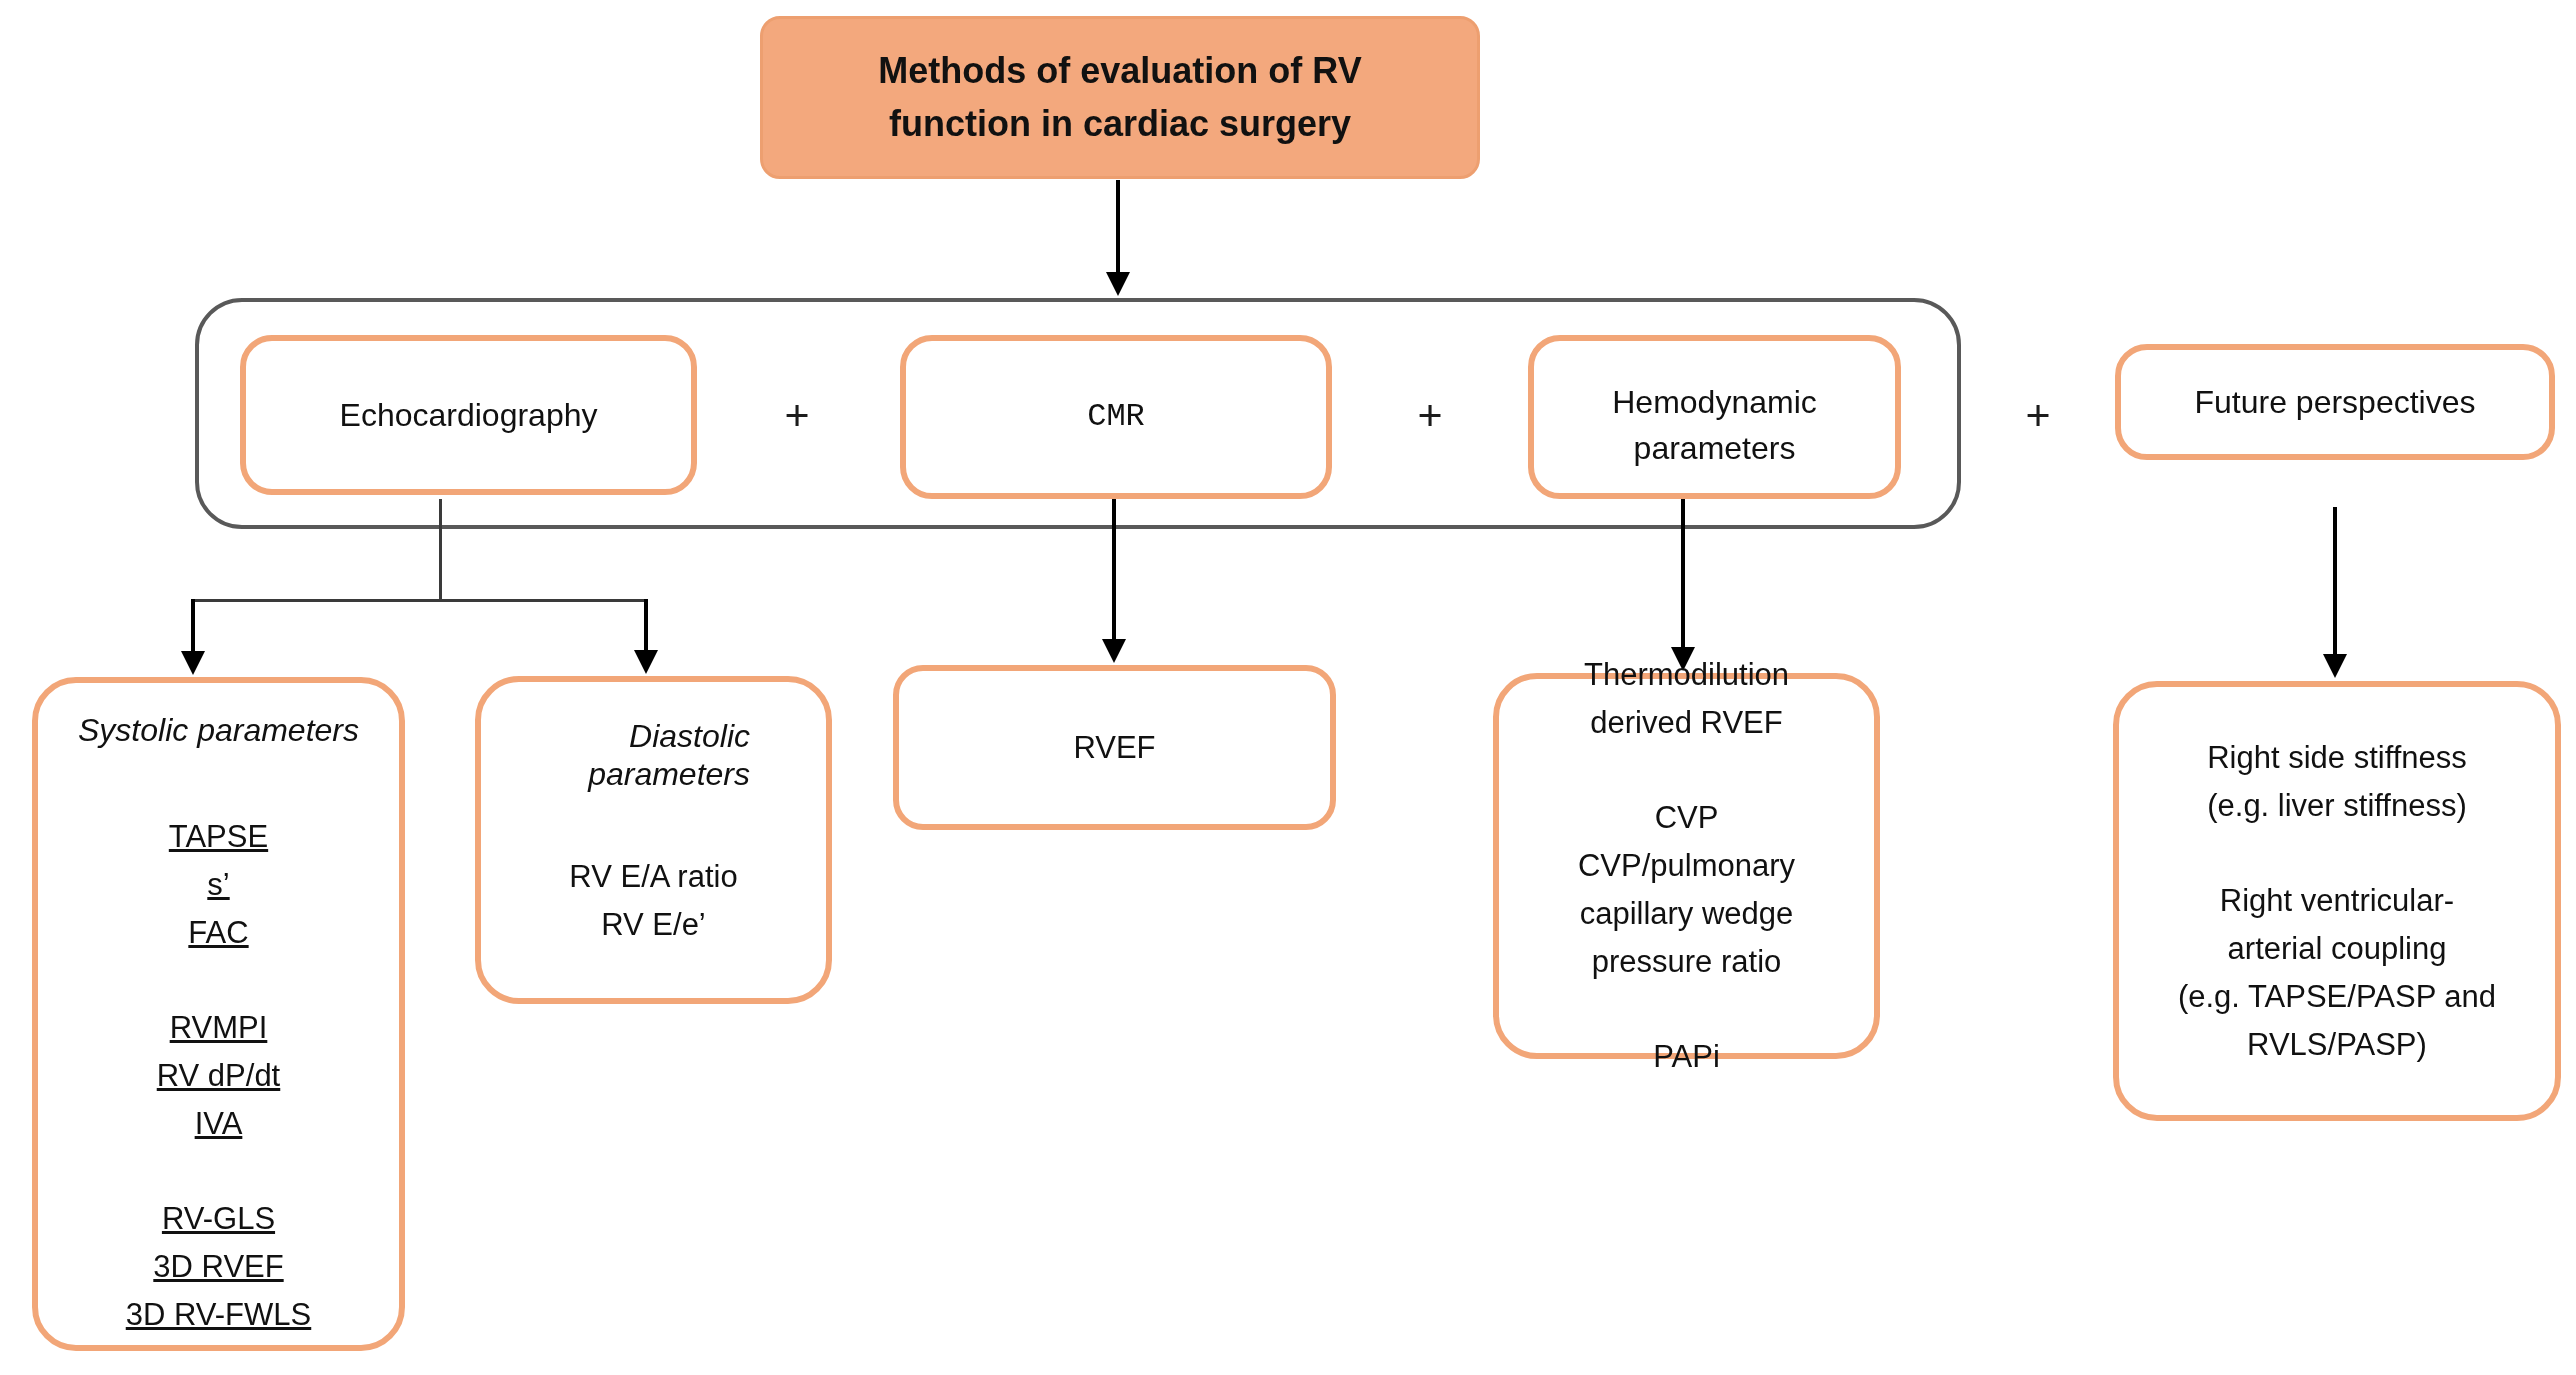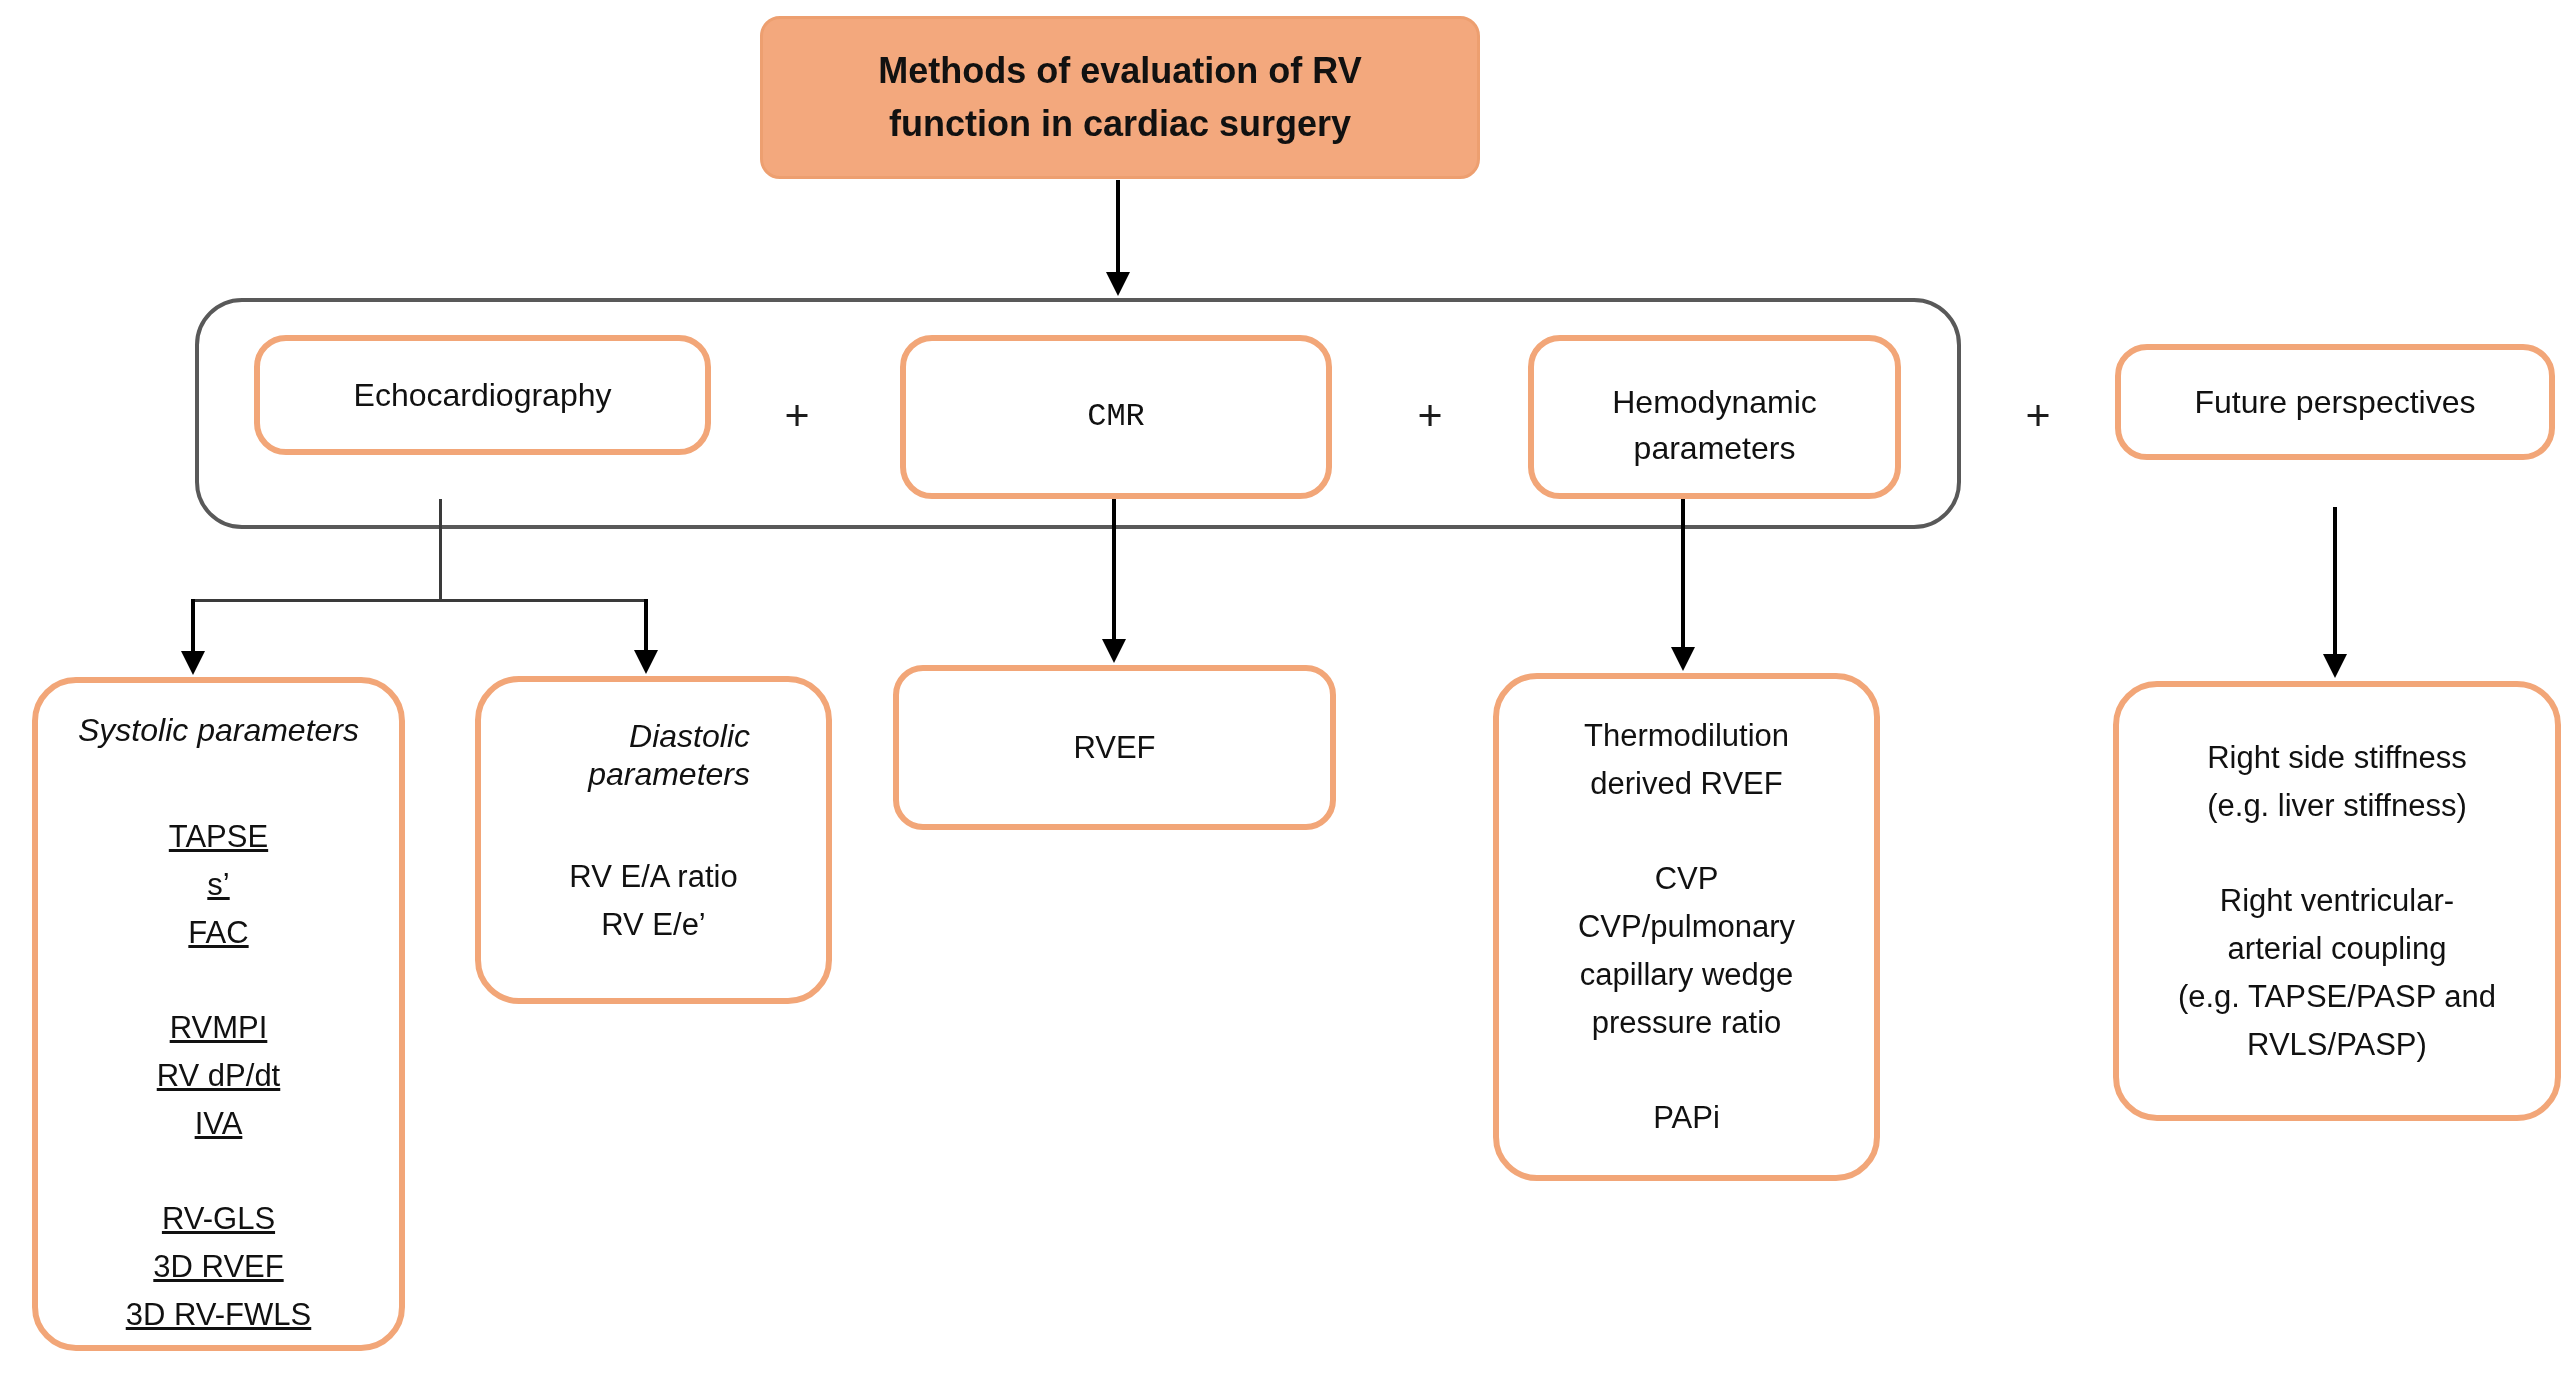--- a/index.html
+++ b/index.html
@@ -43,21 +43,21 @@
   <div class="titlebox" style="left:760px;top:16px;width:720px;height:163px;border-radius:20px;">
     <div class="t">Methods of evaluation of RV function in cardiac surgery</div>
   </div>
 
   <div class="vline" style="left:1116px;top:180px;height:93px;">
       <i class="head"></i>
     </div>
 
   <div class="container" style="left:195px;top:298px;width:1766px;height:231px;"></div>
 
-  <div class="obox node" style="left:254px;top:335px;width:457px;height:120px;">
+  <div class="obox node" style="left:240px;top:335px;width:457px;height:160px;">
     <div class="label">Echocardiography</div>
   </div>
 
   <div class="plus" style="left:797px;top:415px;">+</div>
 
   <div class="obox node" style="left:900px;top:335px;width:432px;height:164px;font-family:Liberation Mono, monospace;">
     <div class="label">CMR</div>
   </div>
 
   <div class="plus" style="left:1430px;top:415px;">+</div>
@@ -117,21 +117,21 @@
         <div class="line">RV E/e’</div>
       </div>
   </div>
 
   <div class="obox leaf center" style="left:893px;top:665px;width:443px;height:165px;border-radius:30px;">
     <div class="lines">
         <div class="line">RVEF</div>
       </div>
   </div>
 
-  <div class="obox leaf center" style="left:1493px;top:673px;width:387px;height:508px;">
+  <div class="obox leaf center" style="left:1493px;top:673px;width:387px;height:386px;">
     <div class="lines">
         <div class="line">Thermodilution</div>
         <div class="line">derived RVEF</div>
         <div class="line gap"></div>
         <div class="line">CVP</div>
         <div class="line">CVP/pulmonary</div>
         <div class="line">capillary wedge</div>
         <div class="line">pressure ratio</div>
         <div class="line gap"></div>
         <div class="line">PAPi</div>

